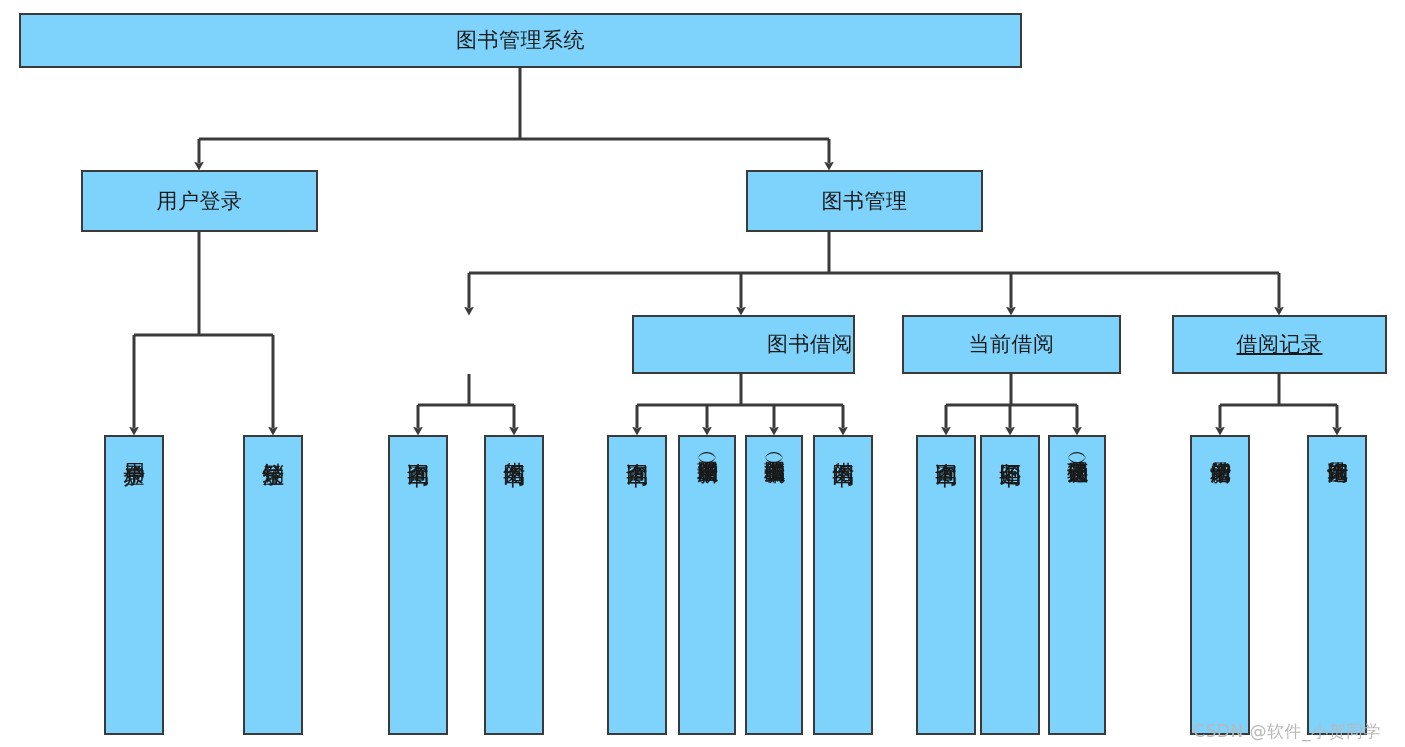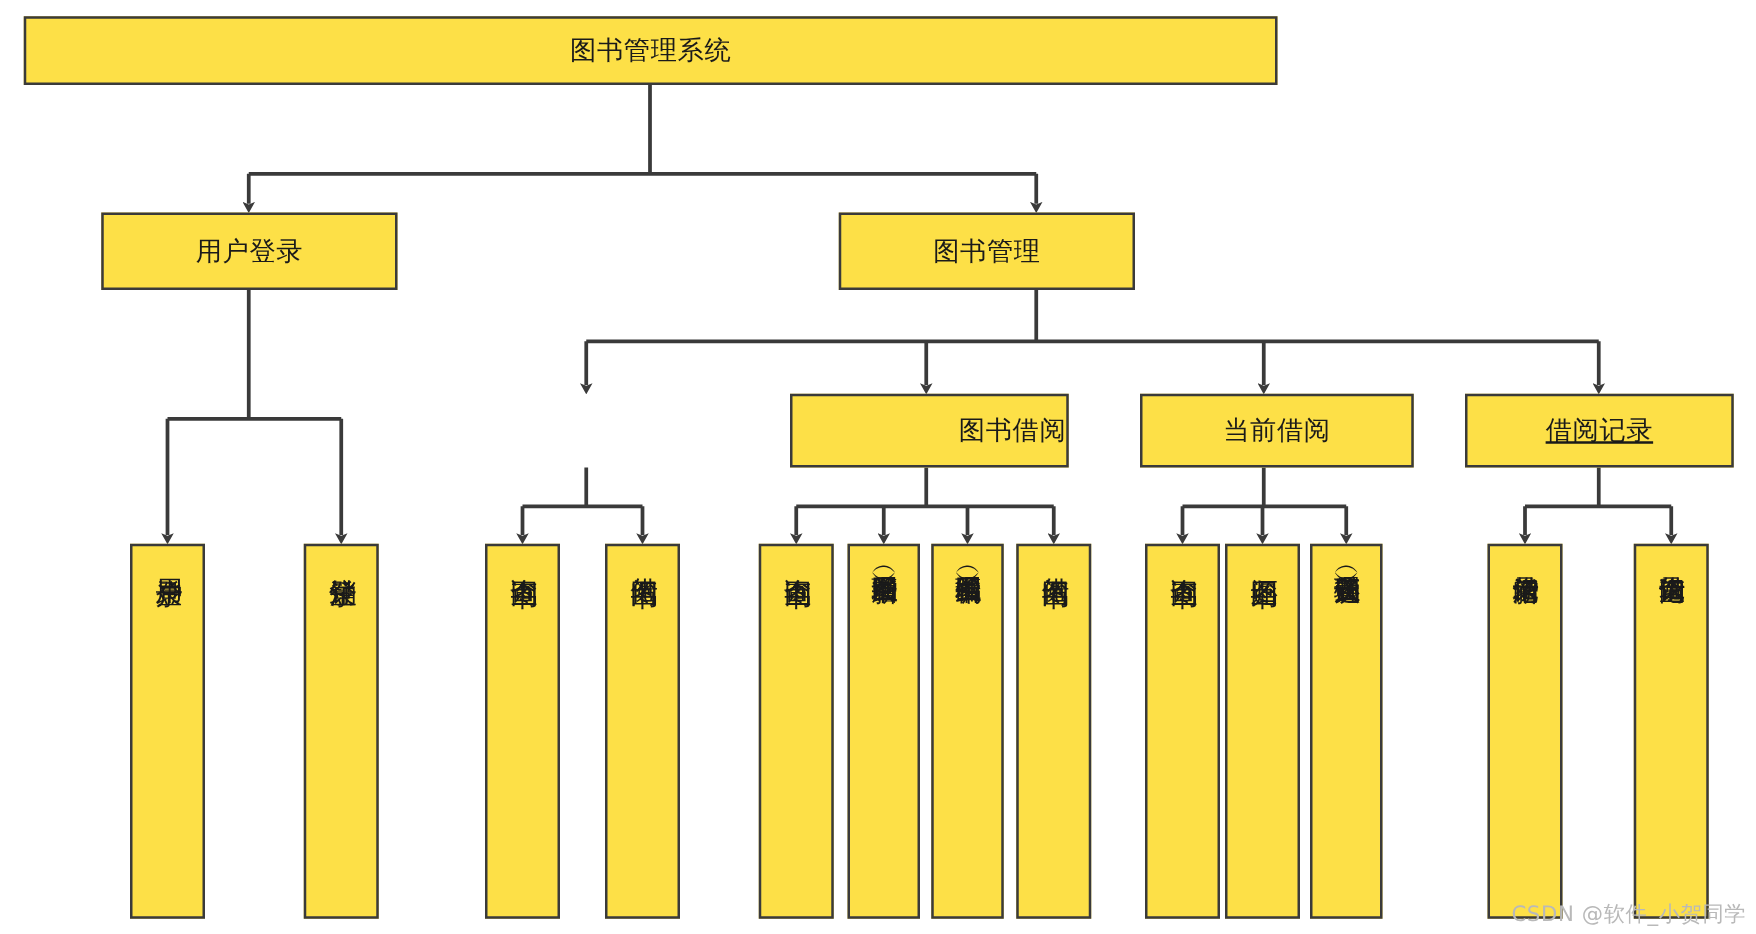--- a/index.html
+++ b/index.html
@@ -24,21 +24,21 @@
     position: absolute;
     left: 0; top: 0;
     width: 1405px;
     height: 747px;
     pointer-events: none;
   }
   .node {
     position: absolute;
     box-sizing: border-box;
     border: 2px solid #3a3a3a;
-    background: #fde047;
+    background: #7dd3fc;
     display: flex;
     align-items: center;
     justify-content: center;
     color: #1a1a1a;
   }
   .node .label {
     display: block;
     text-align: center;
     line-height: 1.18;
   }
@@ -58,21 +58,21 @@
     line-height: 1.12;
     letter-spacing: 1px;
     white-space: nowrap;
   }
   .node.vert.tight .label {
     font-size: 21px;
     letter-spacing: 0px;
   }
   #watermark {
     position: absolute;
-    right: 8px;
+    right: 24px;
     bottom: 4px;
     font-size: 17px;
     color: #b9b9b9;
     letter-spacing: 0.5px;
     white-space: nowrap;
   }
 </style>
 </head>
 <body>
 
@@ -140,28 +140,28 @@
     </g>
   </svg>
 
   <div class="node horiz" style="left:19px; top:13px; width:1003px; height:55px;">
     <span class="label">图书管理系统</span>
   </div>
 
   <div class="node horiz" style="left:81px; top:170px; width:237px; height:62px;">
     <span class="label">用户登录</span>
   </div>
-  <div class="node horiz" style="left:671px; top:170px; width:237px; height:62px;">
+  <div class="node horiz" style="left:746px; top:170px; width:237px; height:62px;">
     <span class="label">图书管理</span>
   </div>
 
   <div class="node horiz" style="left:632px; top:315px; width:223px; height:59px;justify-content:flex-end;">
     <span class="label">图书借阅</span>
   </div>
-  <div class="node horiz" style="left:902px; top:315px; width:219px; height:59px;margin-left:10px;">
+  <div class="node horiz" style="left:902px; top:315px; width:219px; height:59px;">
     <span class="label">当前借阅</span>
   </div>
   <div class="node horiz" style="left:1172px; top:315px; width:215px; height:59px;text-decoration:underline;">
     <span class="label">借阅记录</span>
   </div>
 
   <div class="node vert" style="left:104px; top:435px; width:60px; height:300px;">
     <span class="label">用户登录</span>
   </div>
   <div class="node vert" style="left:243px; top:435px; width:60px; height:300px;">

